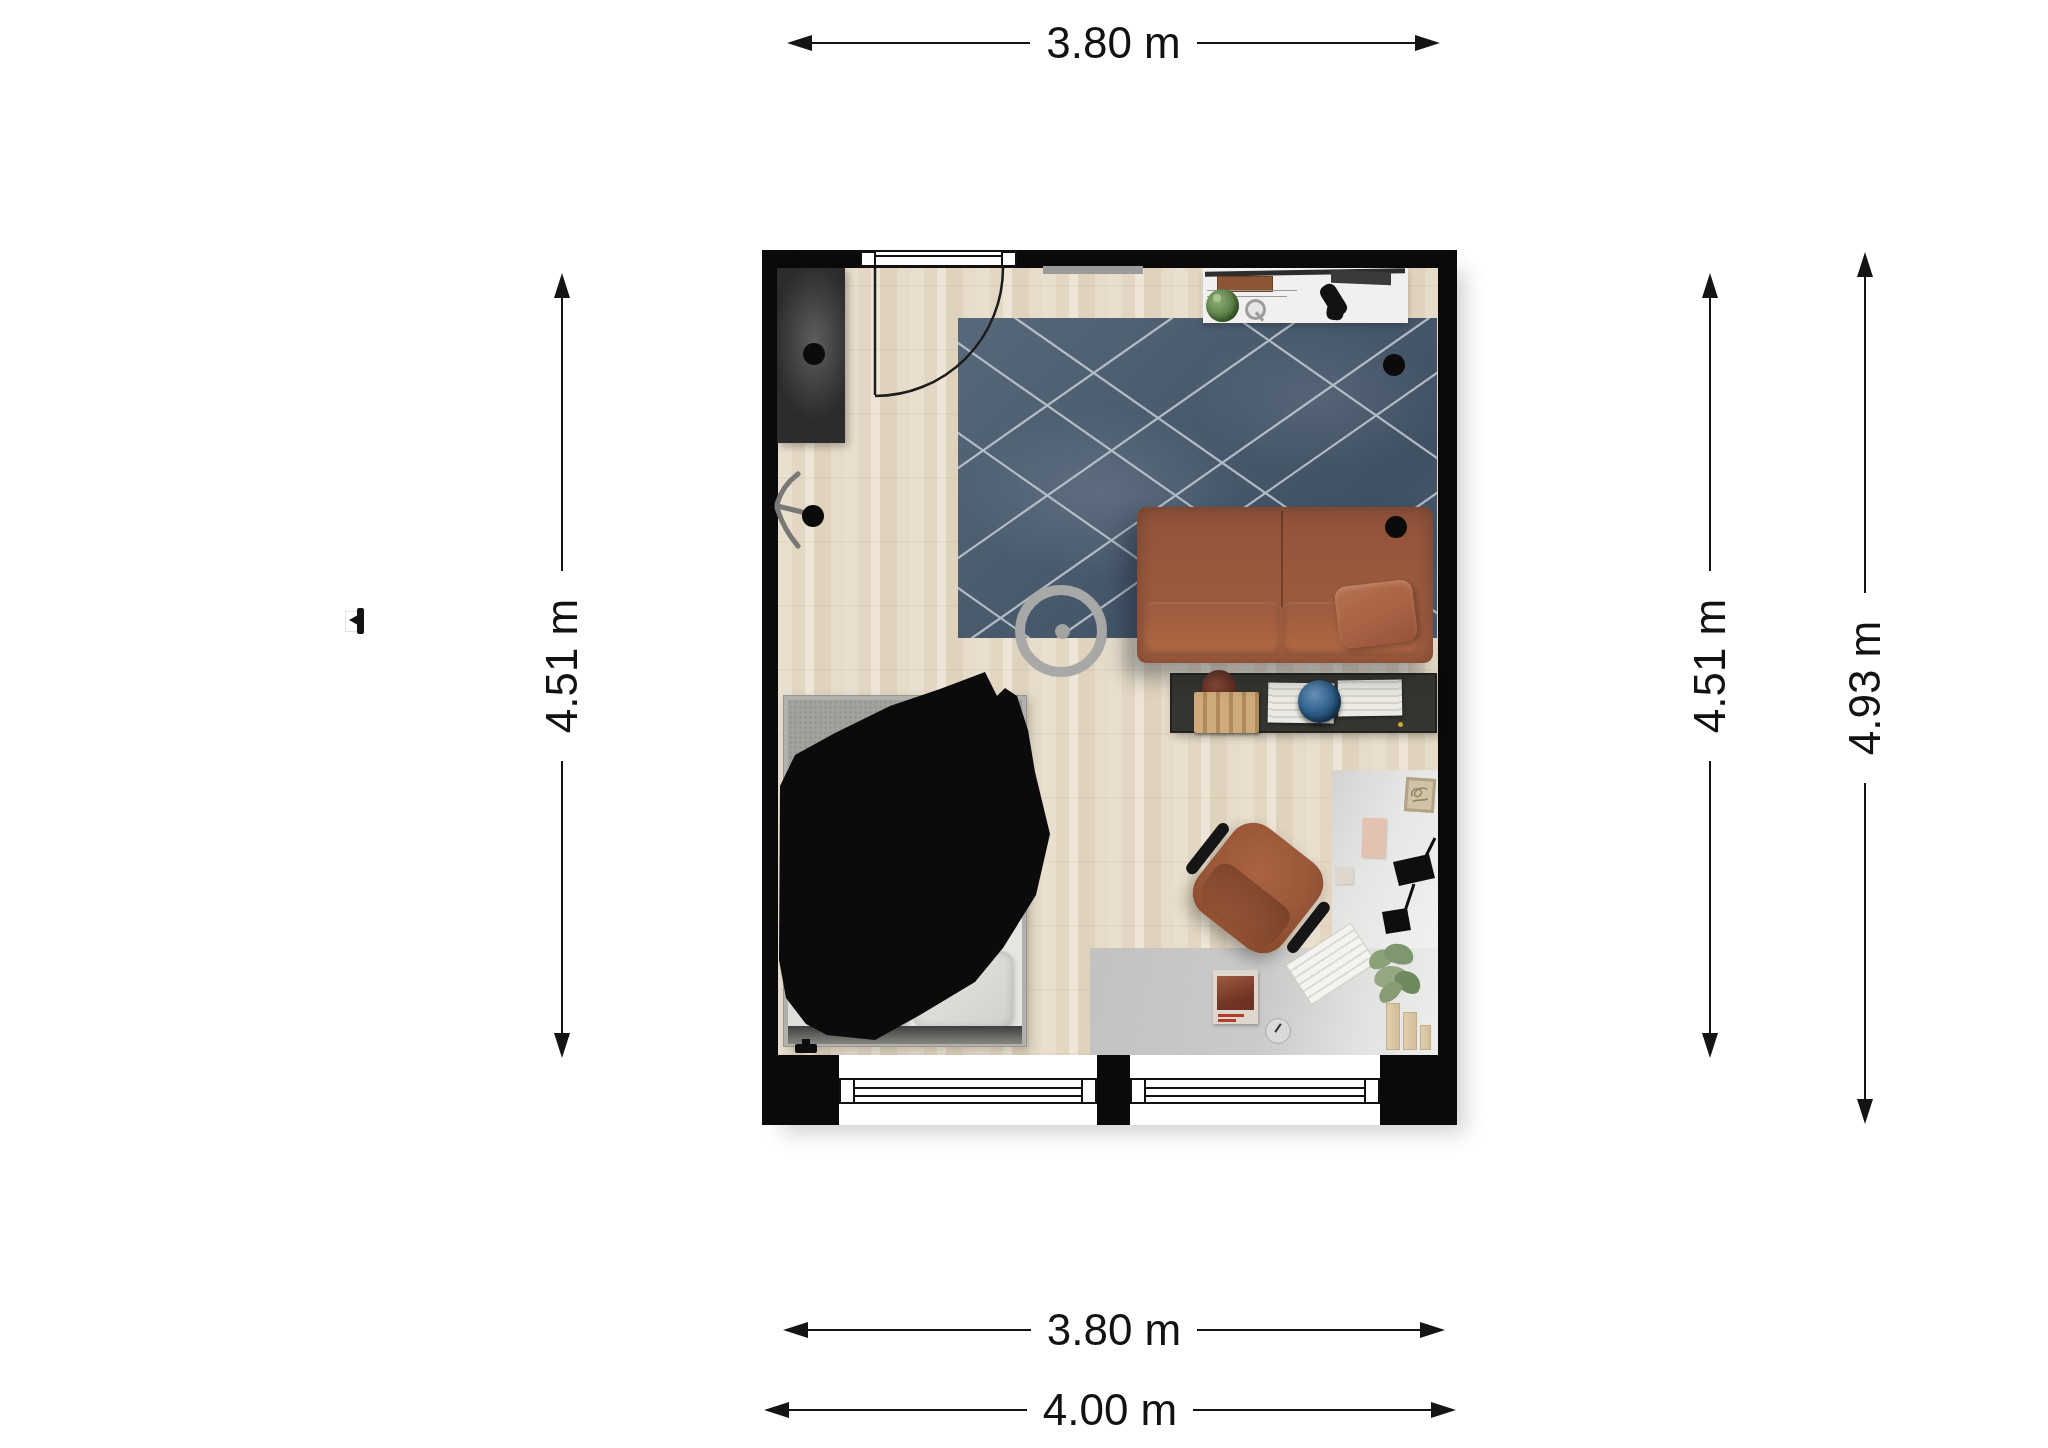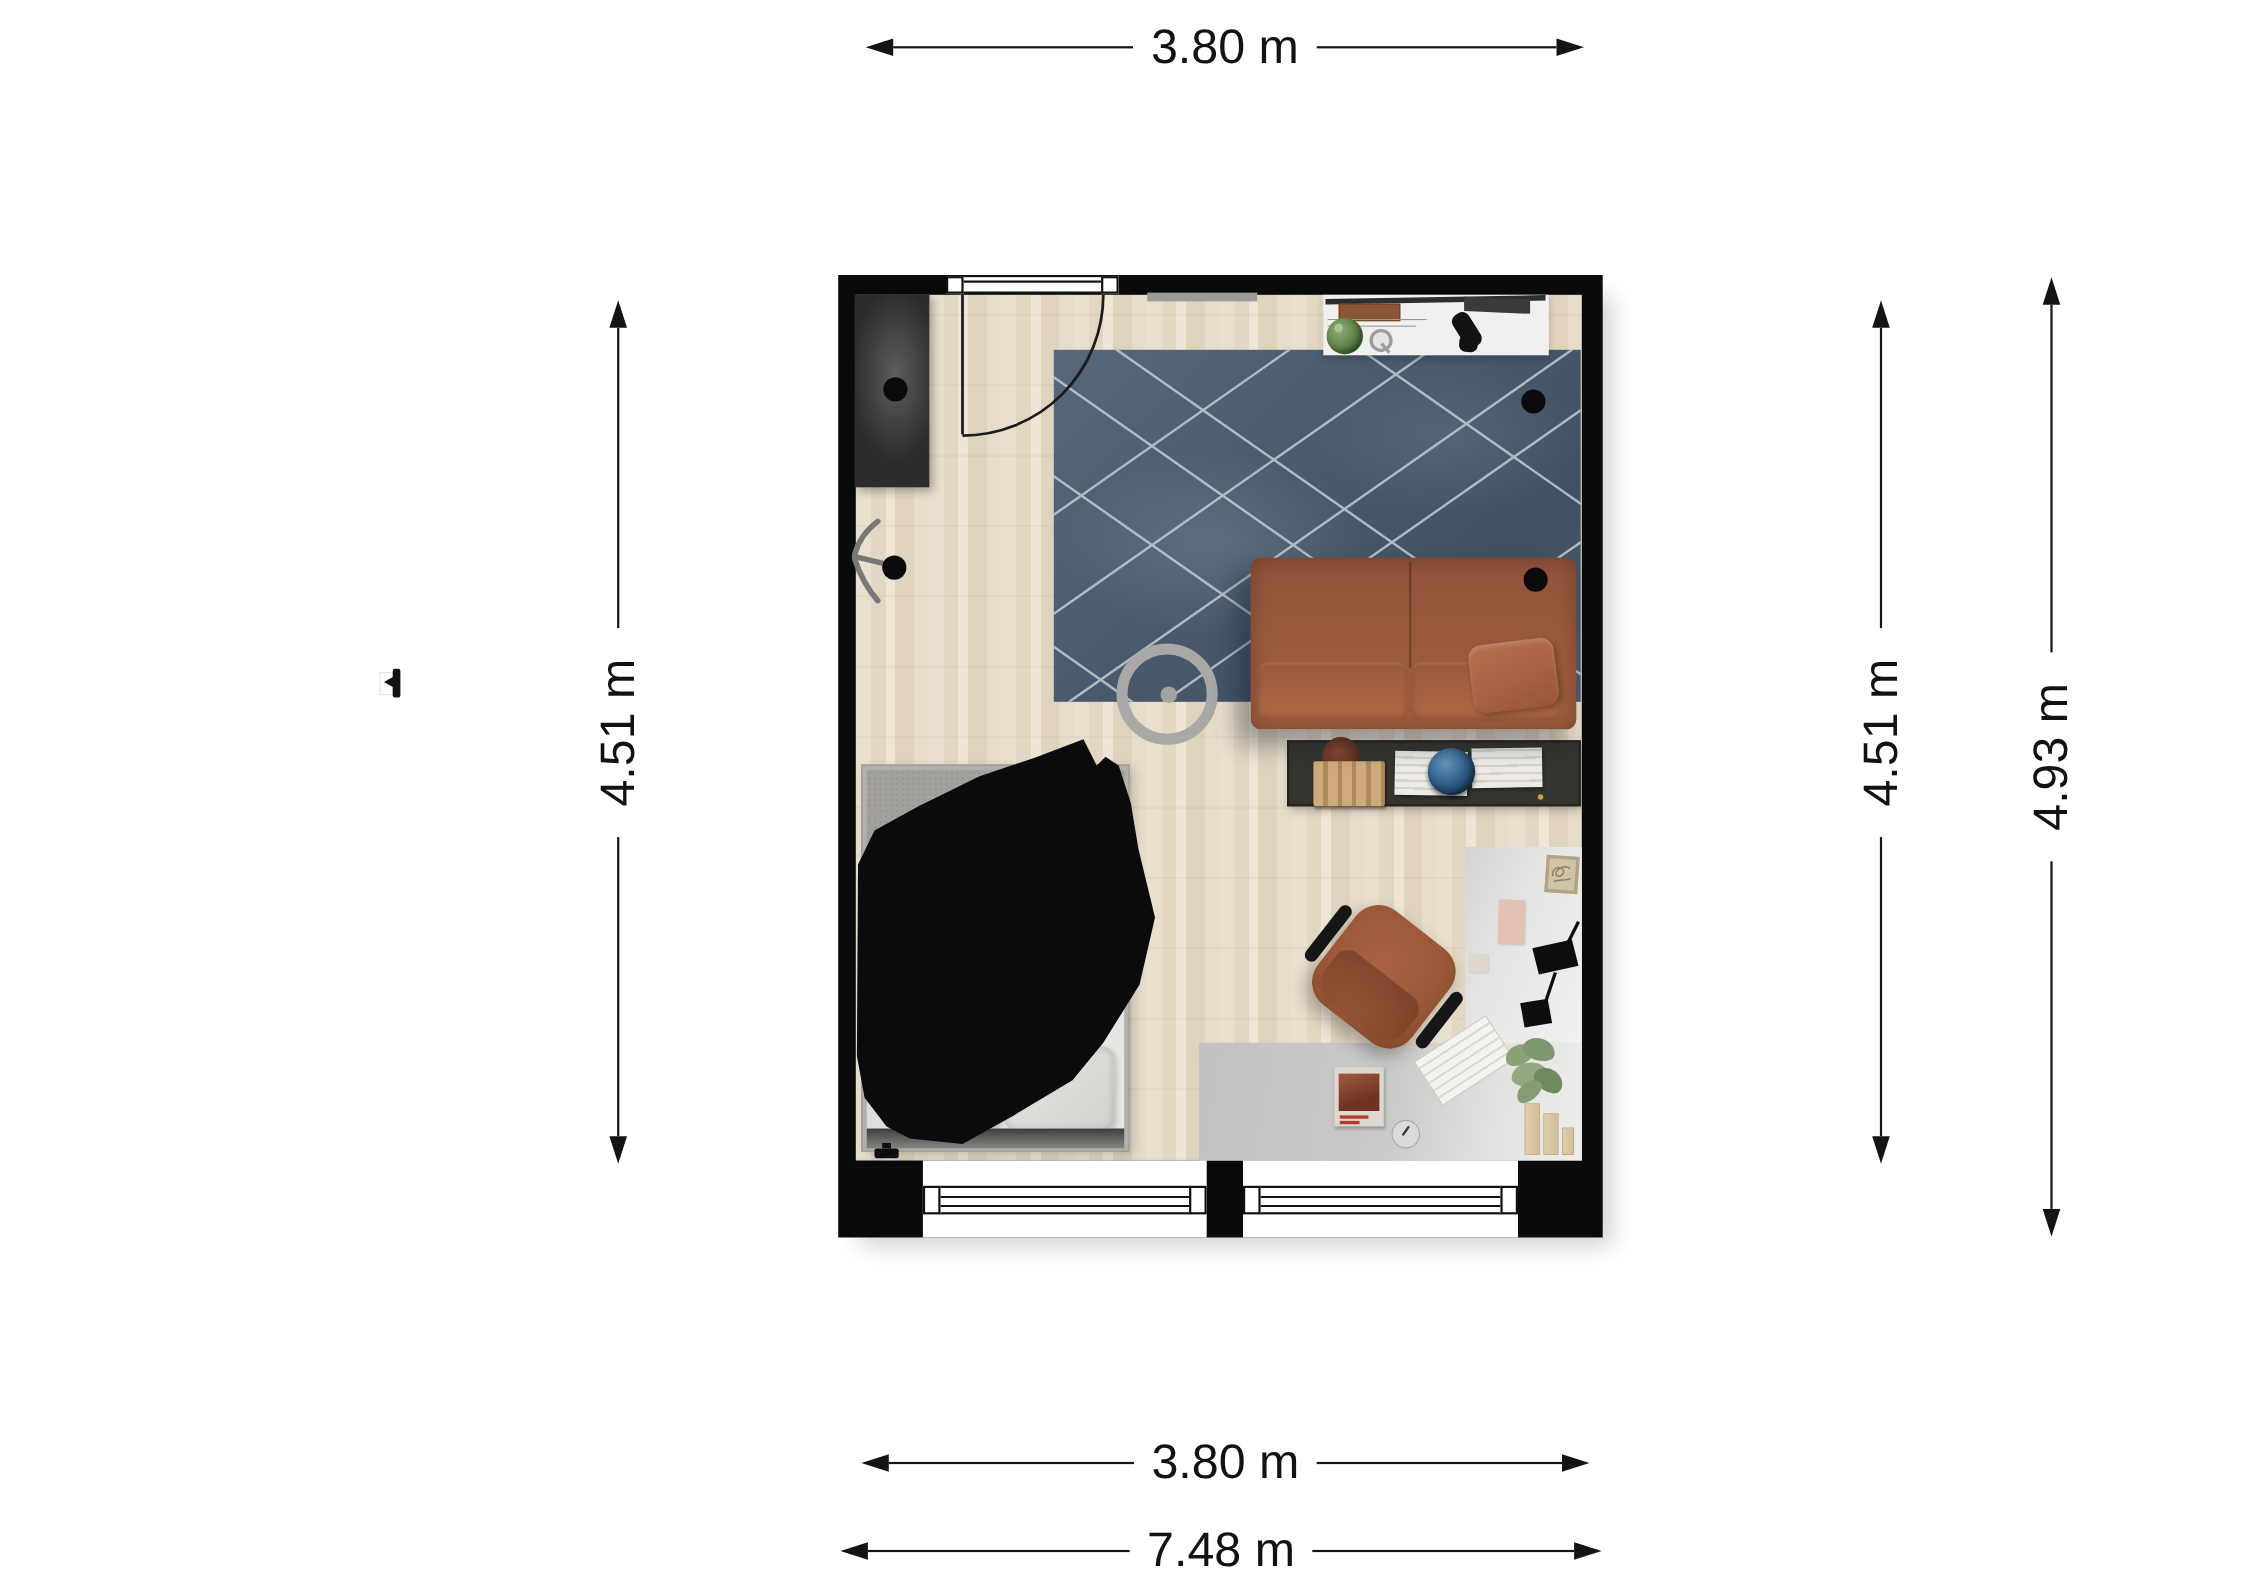--- a/index.html
+++ b/index.html
@@ -177,21 +177,21 @@
   <span class="ah ah-l"></span>
   <span class="ln-h"></span>
   <span class="dlbl">3.80 m</span>
   <span class="ln-h"></span>
   <span class="ah ah-r"></span>
 </div>
 
 <div class="dim dim-h" style="left:764px;top:1383px;width:692px;height:54px;">
   <span class="ah ah-l"></span>
   <span class="ln-h"></span>
-  <span class="dlbl">7.48 m</span>
+  <span class="dlbl">4.00 m</span>
   <span class="ln-h"></span>
   <span class="ah ah-r"></span>
 </div>
 
 <div>
   <div class="artifact-square"></div>
   <div class="artifact-bar"></div>
   <div class="artifact-tick"></div>
 </div>
 

